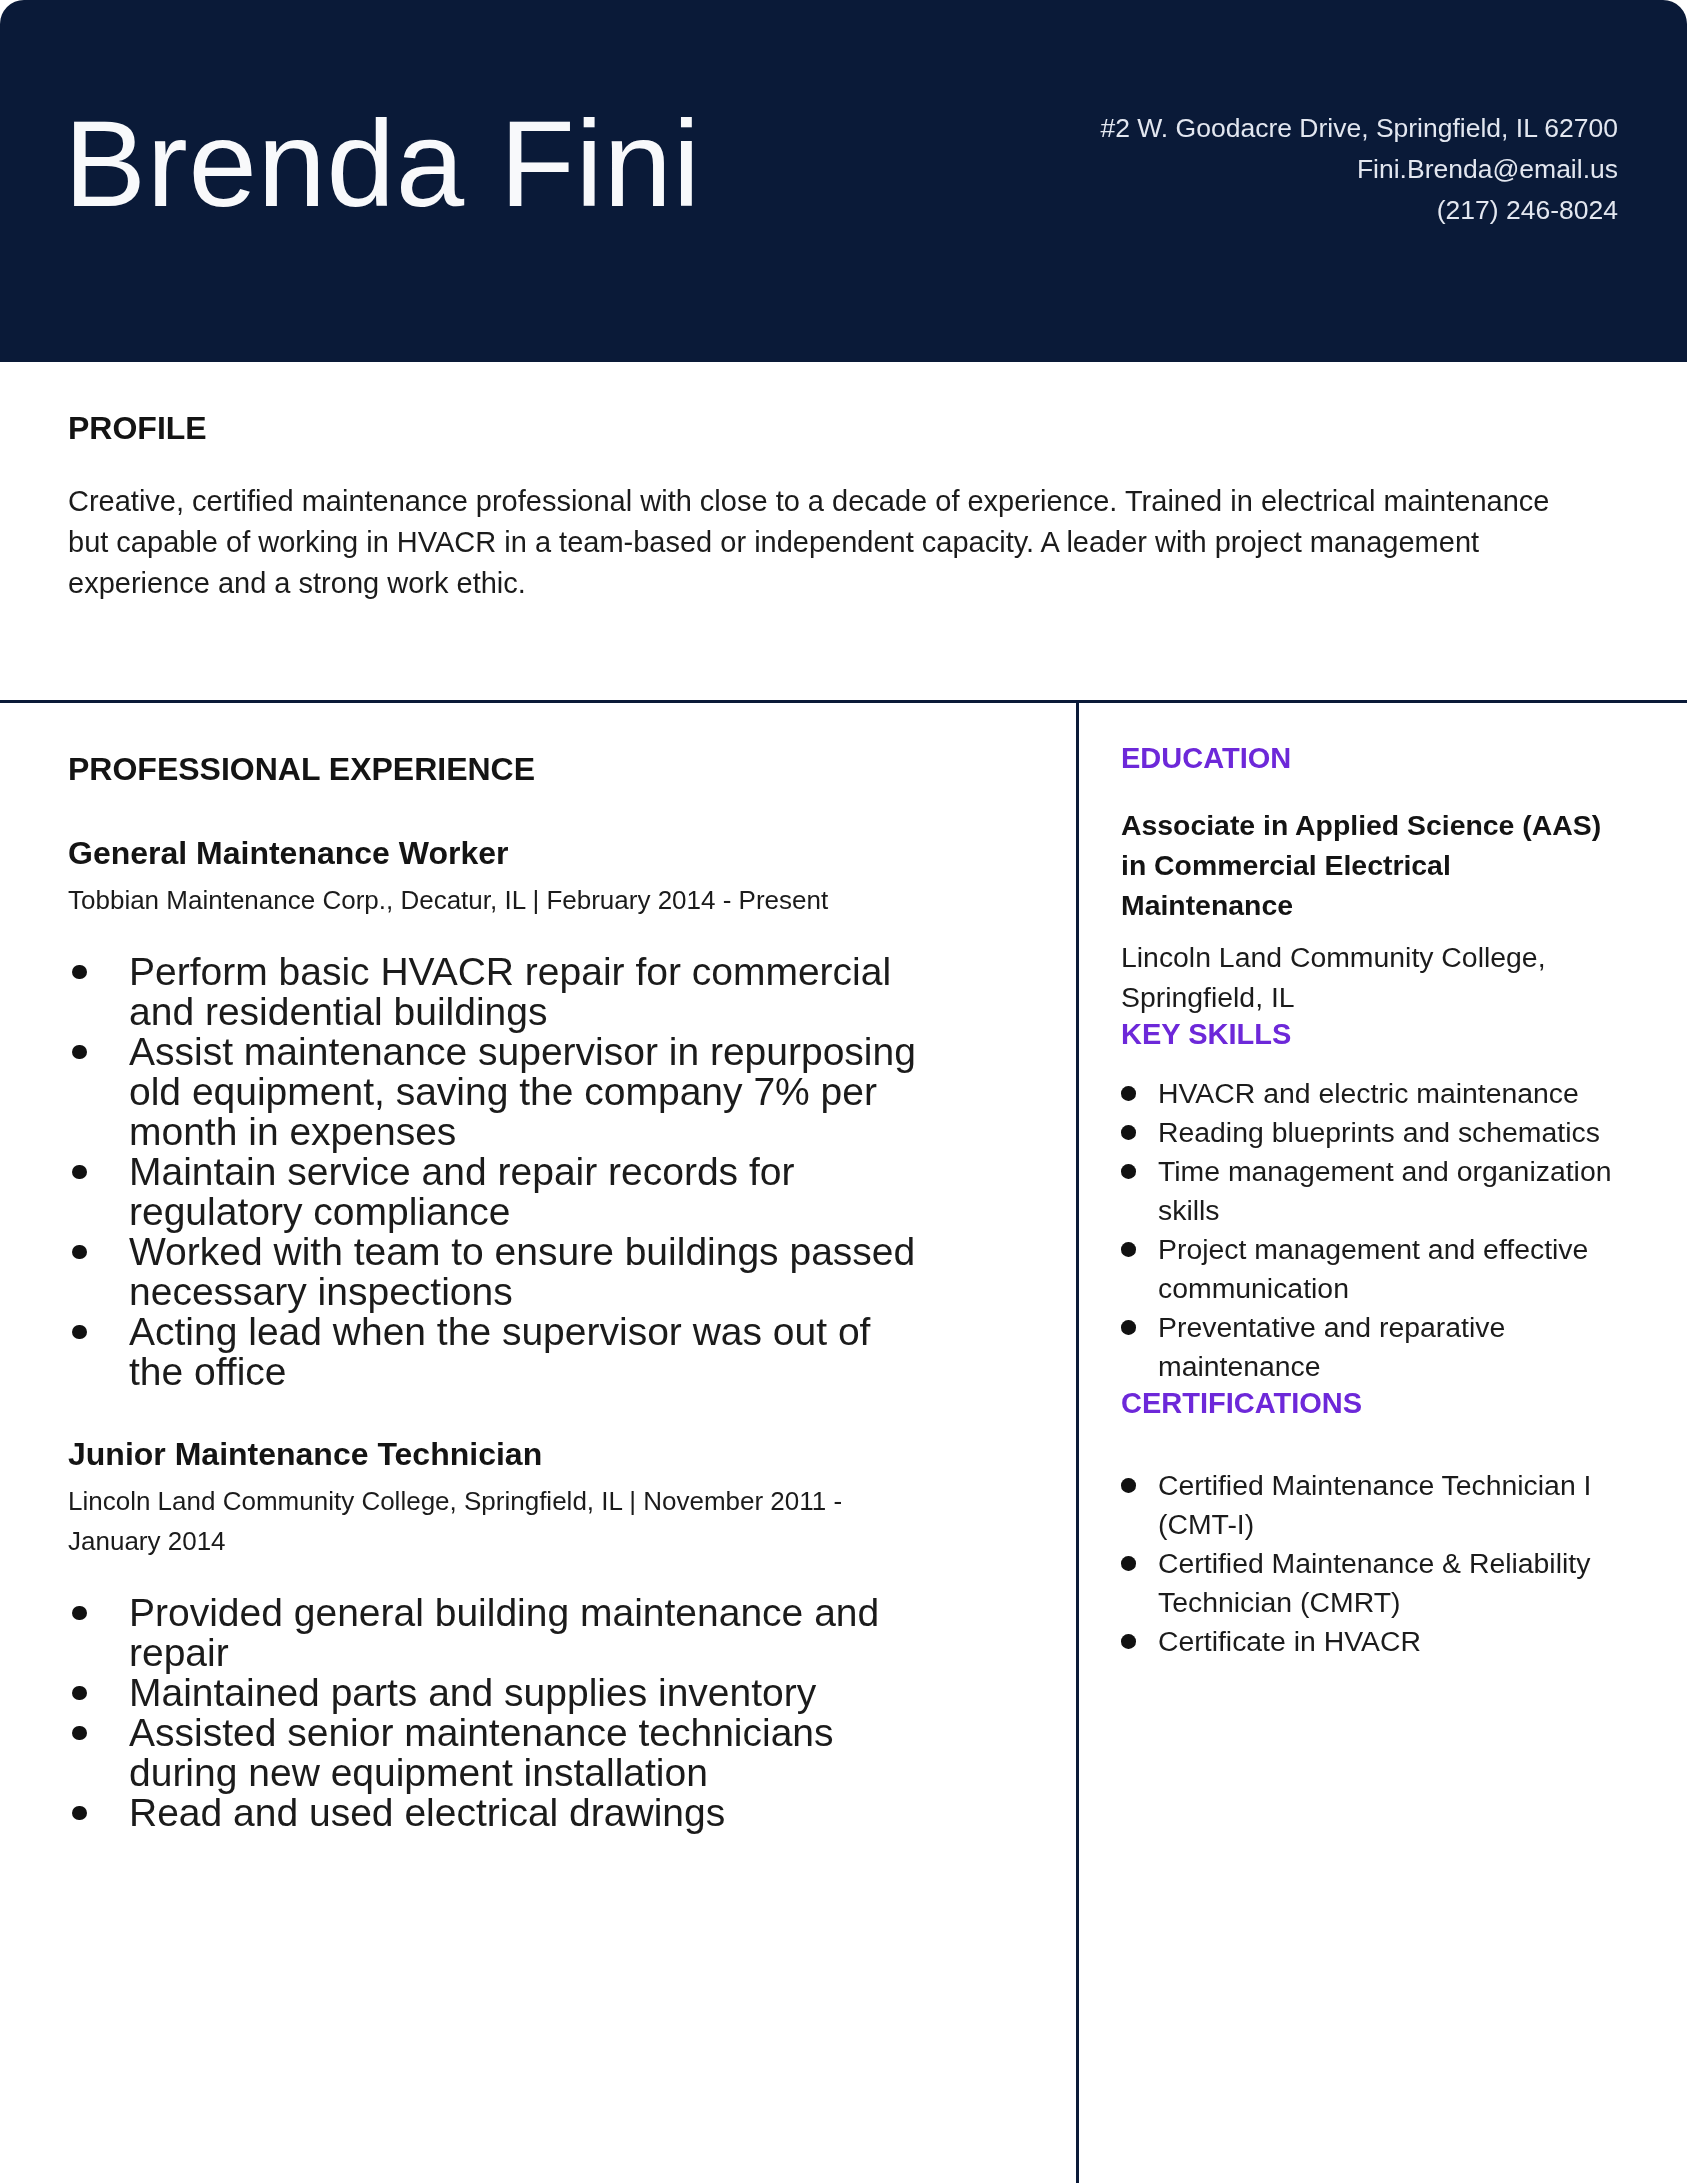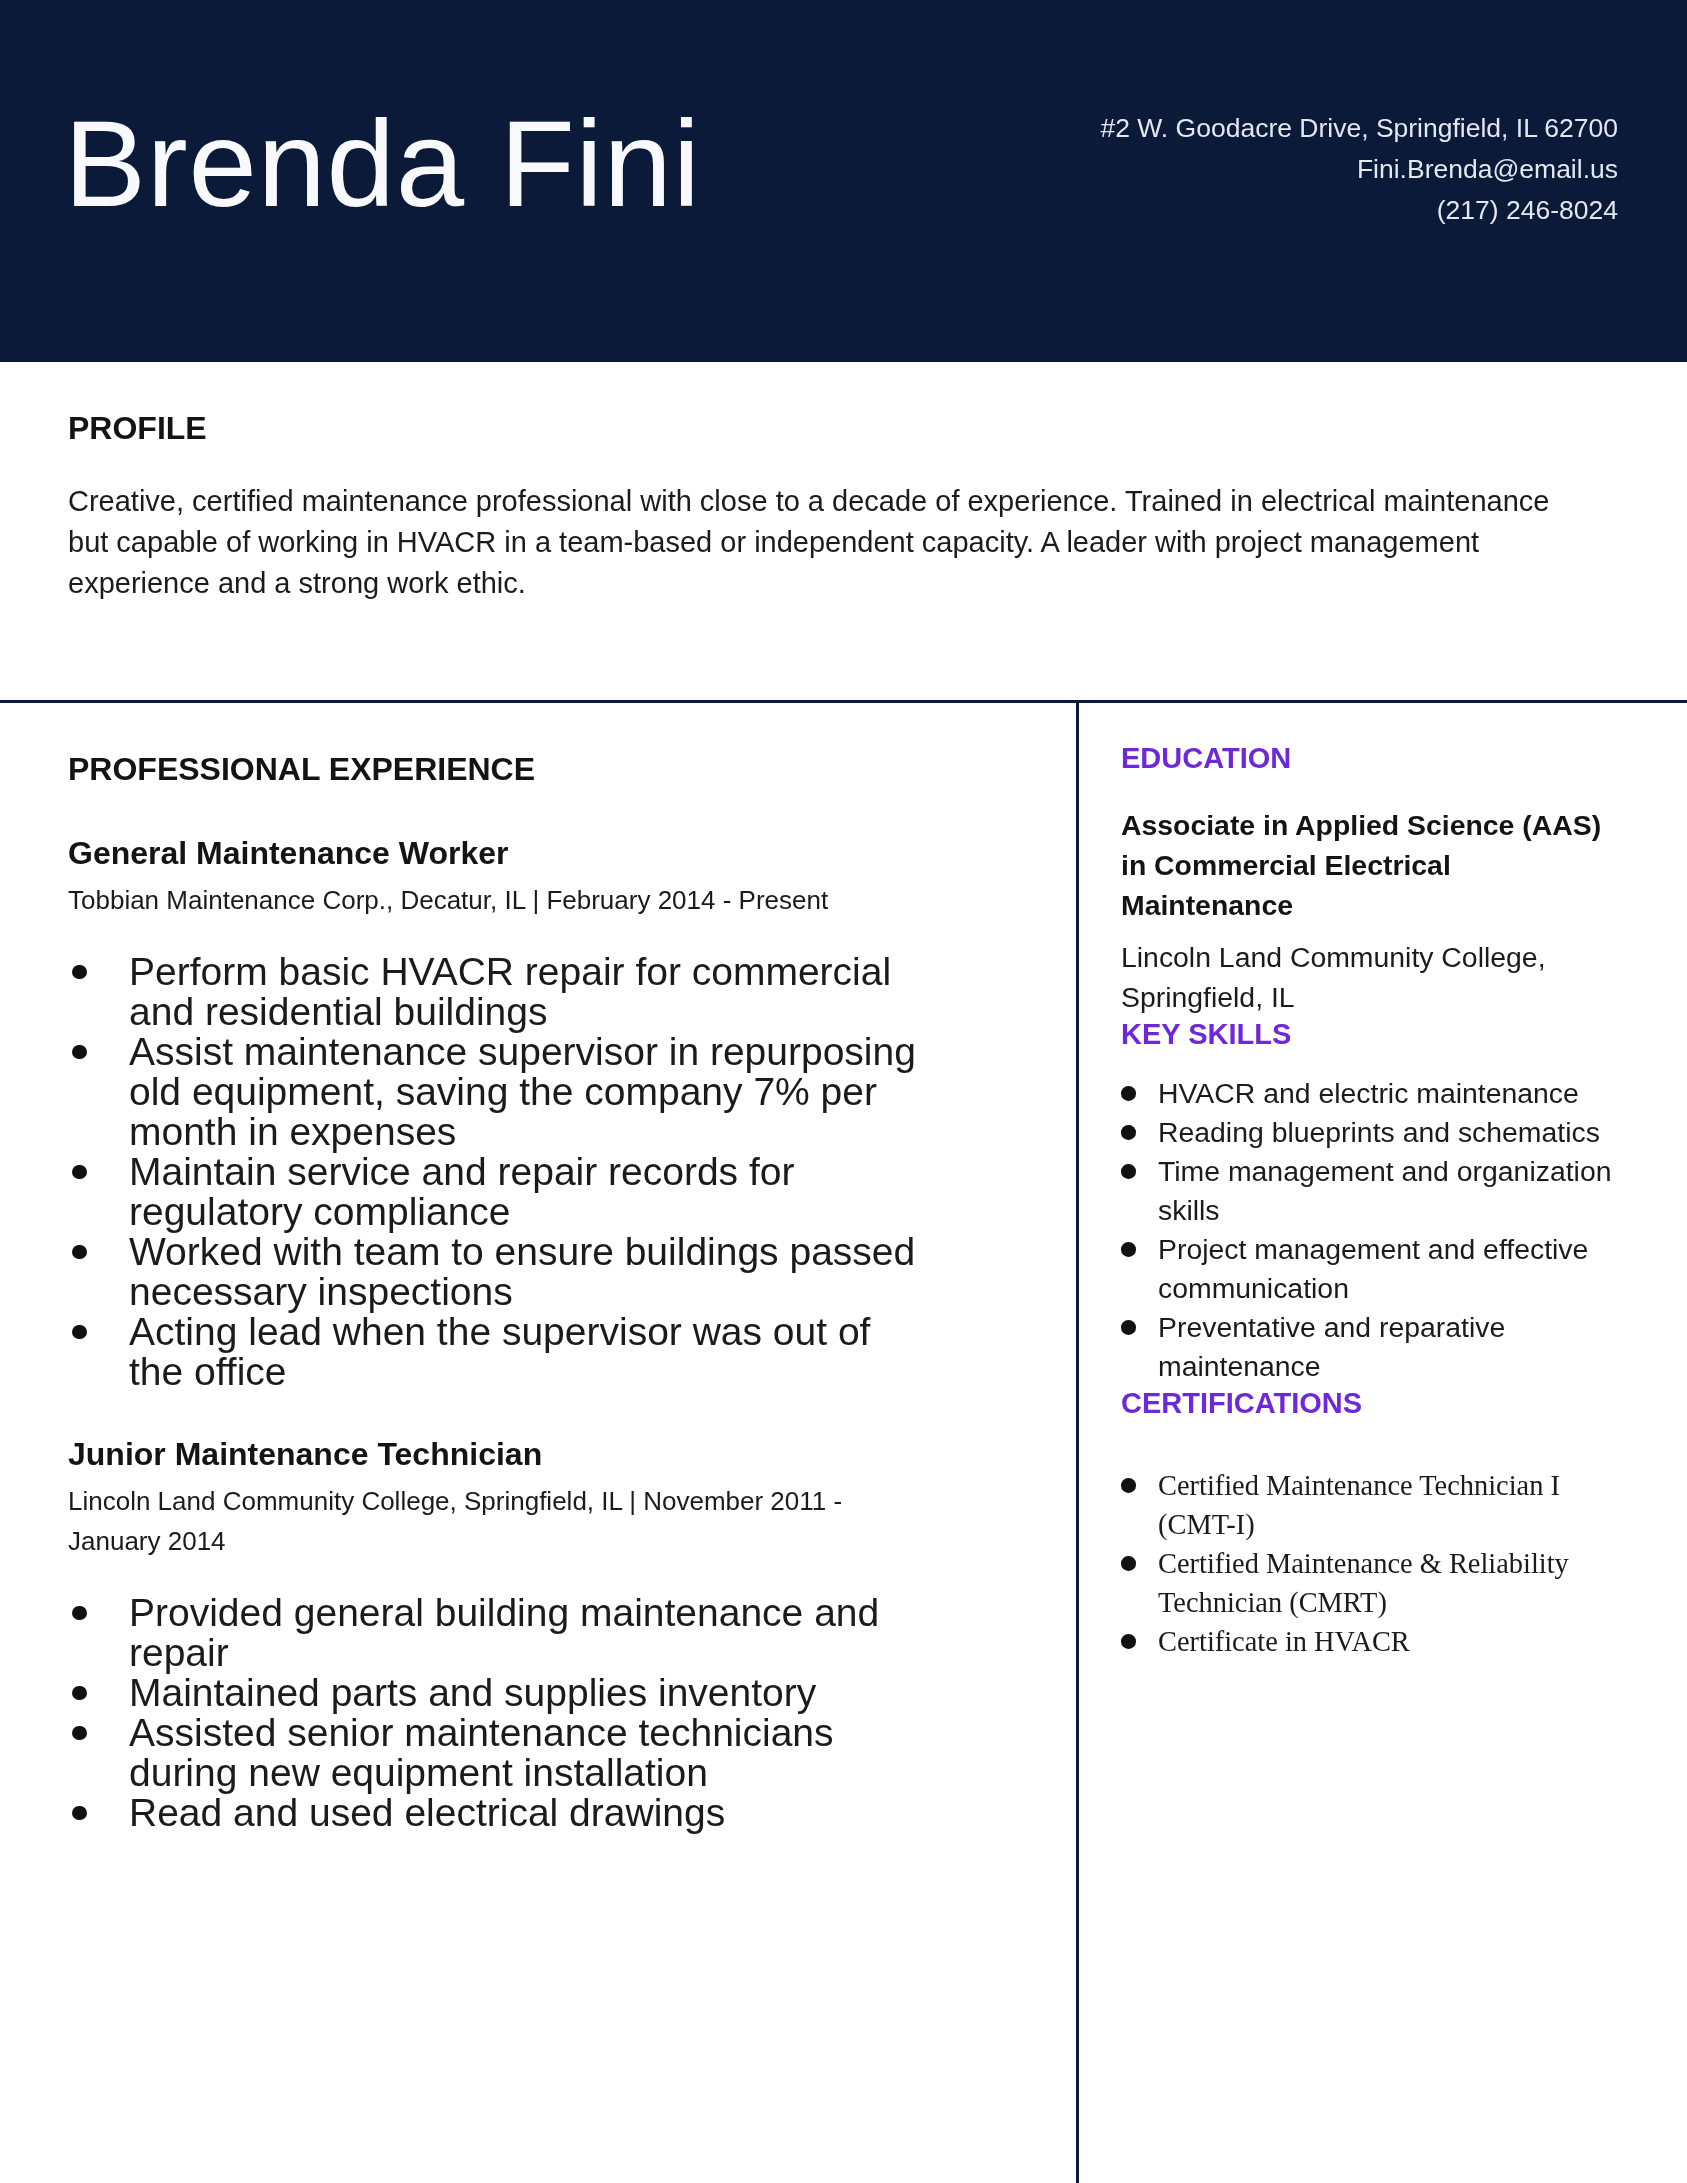--- a/index.html
+++ b/index.html
@@ -3,20 +3,21 @@
 <meta charset="utf-8">
 <style>
   html,body { margin:0; padding:0; background:#ffffff; }
   .page {
     position:relative;
     width:1687px; height:2183px;
     background:#ffffff;
     font-family:"Liberation Sans", sans-serif;
     color:#1b1b1b;
     overflow:hidden;
+    border-radius:24px;
   }
   
   .header {
     position:absolute; left:0; top:0; width:1687px; height:362px;
     background:#0a1a38;
   }
   .name {
     position:absolute; left:64px; top:99px;
     font-size:123px; line-height:1.05; font-weight:400;
     color:#f8f9fb; letter-spacing:0.7px; white-space:nowrap;
@@ -64,21 +65,21 @@
   ul.bullets-r { list-style:none; margin:23px 0 0 0; padding:0; }
   ul.bullets-r li {
     position:relative; padding-left:37px;
     font-size:28.4px; line-height:39px; color:#1b1b1b;
   }
   ul.bullets-r li::before {
     content:""; position:absolute; left:0; top:12px;
     width:14.6px; height:14.6px; border-radius:50%; background:#111;
   }
   .certs-heading { margin-top:96px; }
-  ul.certs { margin-top:46px;font-family:Liberation Serif, serif; }
+  ul.certs { margin-top:46px; }
 </style>
 </head>
 <body>
 
 <div class="page">
 
   <div class="header">
     <div class="name">Brenda Fini</div>
     <div class="contact">
       <div>#2 W. Goodacre Drive, Springfield, IL 62700</div>

